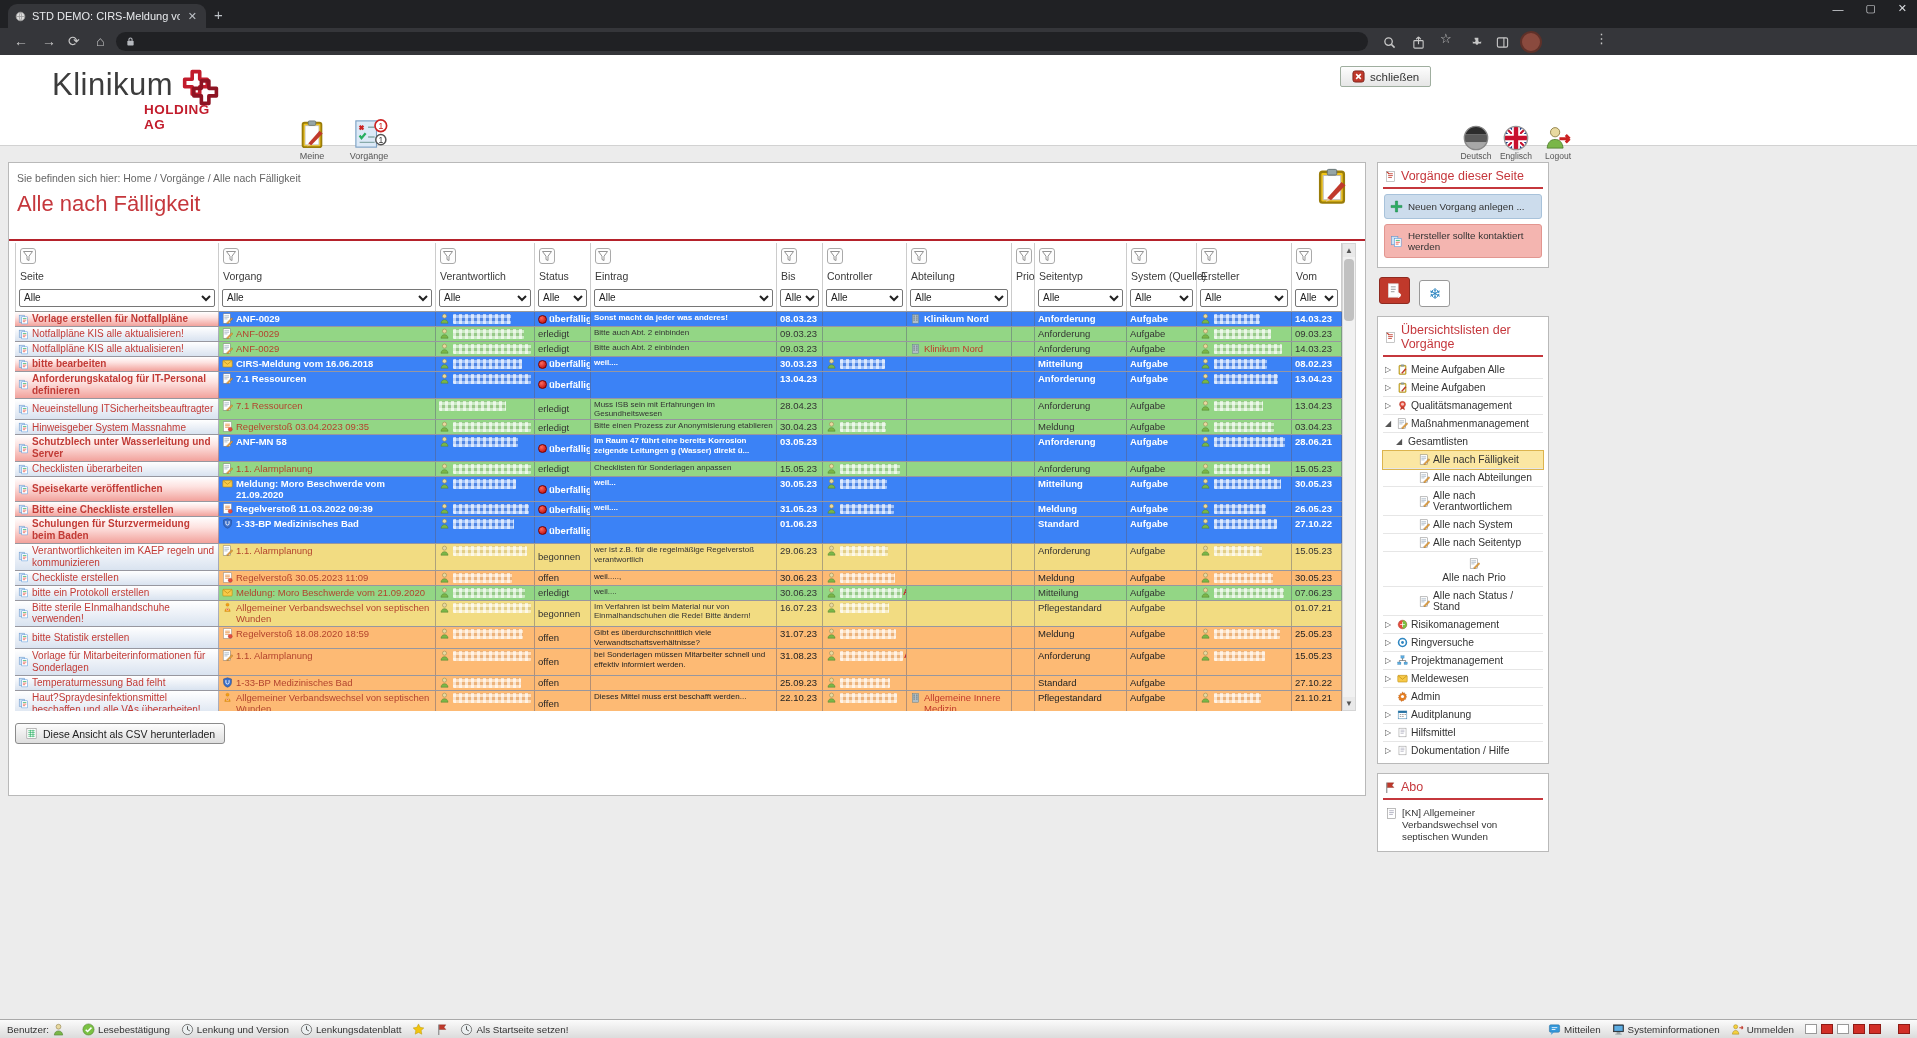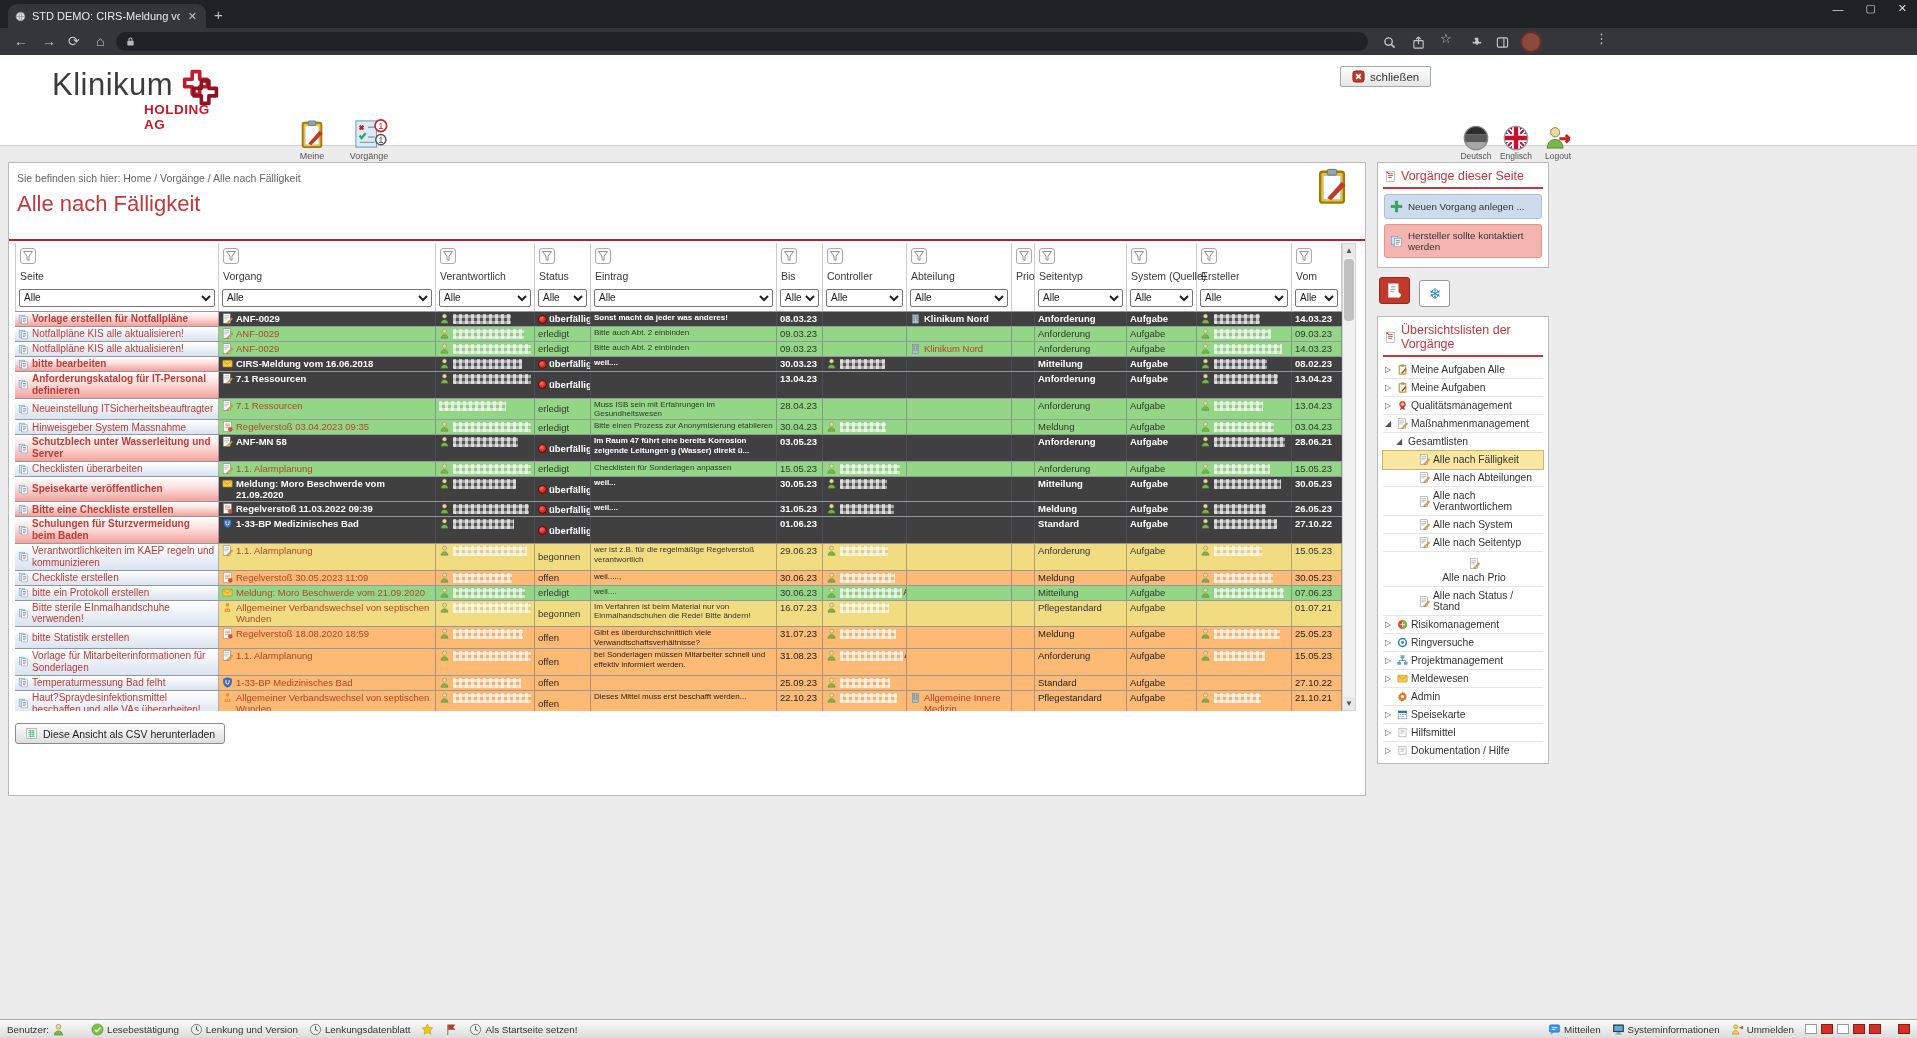--- a/index.html
+++ b/index.html
@@ -41,21 +41,21 @@
   .hc{border-right:1px solid #ccc;padding:3px 4px 2px;height:41px;position:relative}
   .hc:first-child{border-left:1px solid #ccc}
   .hc .cl{position:absolute;left:4px;bottom:2px;font-size:10.5px;color:#3a3a3a;white-space:nowrap}
   #tfilter{position:absolute;left:6px;top:121px;width:1327px}
   .fc{border-right:1px solid #ccc;padding:3px 3px;height:27px;display:flex;align-items:center}
   .fc:first-child{border-left:1px solid #ccc}
   .fc select{height:18px;font-size:10px;border:1px solid #767676;border-radius:2px;background:#fff;width:100%;color:#222;font-family:"Liberation Sans",sans-serif}
   #tbody{position:absolute;left:6px;top:148px;width:1327px;height:400px;overflow:hidden;border-top:1px solid #999}
   .trow{border-bottom:1px solid #97979f;cursor:pointer}
   .td{border-right:1px solid rgba(90,90,115,.45);padding:1px 3px;font-size:9.5px;line-height:1.18;display:flex;align-items:flex-start;gap:3px;overflow:hidden;min-height:14px}
-  .tr-overdue{background:#404040;color:#fff;font-weight:bold}
+  .tr-overdue{background:#3b82f6;color:#fff;font-weight:bold}
   .tr-done{background:#93d685;color:#333}
   .tr-started{background:#f2dc82;color:#333}
   .tr-open{background:#fdba74;color:#232323}
   .td-vorgang{font-size:10px;color:#c23b36;font-weight:normal;background:linear-gradient(180deg,#ffffff,#eef2f8 45%,#d9e3f0);align-items:center}
   .tr-overdue .td-vorgang{background:linear-gradient(180deg,#fff,#fde2e0 40%,#f2a29c);font-weight:bold}
   .td-seite{color:#b3442e;align-items:flex-start}
   .tr-overdue .td-seite{color:#fff}
   .td-eintrag{font-size:8px}
   .td-status{font-size:9.5px;align-items:center;gap:2px}
   .dot{width:9px;height:9px;border-radius:50%;background:radial-gradient(circle at 35% 30%,#ff6a5e,#b30000);border:1px solid #700;flex:0 0 auto}
@@ -79,21 +79,21 @@
   .sbtn.pink{background:#f4b5b0;border-color:#e29690}
   #vtabs{margin:0 0 9px 2px}
   .vtab{width:31px;height:27px;border:1px solid #999;border-radius:3px;display:inline-flex;align-items:center;justify-content:center;background:#fff;margin-right:5px;cursor:pointer}
   .vtab.active{background:#c0392b;border-color:#8e2a20}
   .titem{display:flex;align-items:center;gap:3px;font-size:10.3px;color:#333;padding:3px 2px;border-bottom:1px solid #e6e6e6;cursor:pointer}
   .titem:last-child{border-bottom:none}
   .titem .arr{width:9px;font-size:8px;color:#555;flex:0 0 auto}
   .titem.sel{background:#fbe7a3;outline:1px solid #dcb44e}
   .aboitem{display:flex;gap:4px;font-size:9.8px;color:#333;padding:3px 2px;line-height:1.25}
   
-  #statusbar{position:absolute;left:0;bottom:0;width:100%;height:19px;background:linear-gradient(#fbfbfb,#dcdcdc);border-top:1px solid #a9a9a9;display:flex;align-items:center;font-size:9.8px;color:#333;padding:0 7px;gap:26px}
+  #statusbar{position:absolute;left:0;bottom:0;width:100%;height:19px;background:linear-gradient(#fbfbfb,#dcdcdc);border-top:1px solid #a9a9a9;display:flex;align-items:center;font-size:9.8px;color:#333;padding:0 7px;gap:17px}
   .sbi{display:inline-flex;align-items:center;gap:3px;white-space:nowrap}
   #sbright{margin-left:auto;display:inline-flex;align-items:center;gap:11px}
   .wsq{width:12px;height:10px;border:1px solid #999;background:#fff;display:inline-block}
   .wsq.red{background:#d22f27;border-color:#8e1c16}
   #sbwin{display:inline-flex;gap:4px;align-items:center}
 </style>
 </head>
 <body>
 
 <div id="tabstrip">
@@ -2044,21 +2044,21 @@
         </div>
         <div class="titem" style="padding-left: 2px;">
           <span class="arr">▷</span>
           <span class="ic sm">
             <svg viewBox="0 0 14 14">
               <rect x="1.5" y="2.5" width="11" height="10" fill="#fff" stroke="#2471a3" stroke-width=".6"></rect>
               <rect x="1.5" y="2.5" width="11" height="2.5" fill="#2471a3"></rect>
               <path d="M3.5 7h2M6.5 7h2M9.5 7h2M3.5 9.5h2M6.5 9.5h2" stroke="#888" stroke-width="1"></path>
             </svg>
           </span>
-          <span>Speisekarte</span>
+          <span>Auditplanung</span>
         </div>
         <div class="titem" style="padding-left: 2px;">
           <span class="arr">▷</span>
           <span class="ic sm">
             <svg viewBox="0 0 14 14">
               <rect x="2.5" y="1.5" width="9" height="11" fill="#fff" stroke="#888" stroke-width=".6"></rect>
               <path d="M4.5 4h5M4.5 6h5M4.5 8h4" stroke="#aab" stroke-width=".9"></path>
             </svg>
           </span>
           <span>Hilfsmittel</span>
@@ -2067,20 +2067,40 @@
           <span class="arr">▷</span>
           <span class="ic sm">
             <svg viewBox="0 0 14 14">
               <rect x="2.5" y="1.5" width="9" height="11" fill="#fff" stroke="#888" stroke-width=".6"></rect>
               <path d="M4.5 4h5M4.5 6h5M4.5 8h4" stroke="#aab" stroke-width=".9"></path>
             </svg>
           </span>
           <span>Dokumentation / Hilfe</span>
         </div>
       </div>
+  </div>
+  <div class="spanel">
+    <div class="ph">
+      <span class="ic">
+          <svg viewBox="0 0 14 14">
+            <path d="M3 1.5v11.5" stroke="#7b7d7d" stroke-width="1.1"></path>
+            <path d="M3.6 2h7l-2 2.5 2 2.5h-7z" fill="#c0392b" stroke="#7b241c" stroke-width=".4"></path>
+          </svg>
+        </span>
+      <span>Abo</span>
+    </div>
+    <div class="aboitem">
+      <span class="ic">
+          <svg viewBox="0 0 14 14">
+            <rect x="2.5" y="1.5" width="9" height="11" fill="#fff" stroke="#888" stroke-width=".6"></rect>
+            <path d="M4.5 4h5M4.5 6h5M4.5 8h4" stroke="#aab" stroke-width=".9"></path>
+          </svg>
+        </span>
+      <span>[KN]  Allgemeiner Verbandswechsel von septischen Wunden</span>
+    </div>
   </div>
 </div>
 
 <div id="statusbar">
   <span class="sbi">
     <span>Benutzer:</span>
     <span class="ic">
         <svg viewBox="0 0 14 14">
           <circle cx="7" cy="4" r="2.6" fill="#e8d9a0" stroke="#8a7a40" stroke-width=".6"></circle>
           <path d="M2.5 13c.3-3 2-4.5 4.5-4.5s4.2 1.5 4.5 4.5z" fill="#7ab648" stroke="#4e7d2b" stroke-width=".6"></path>

